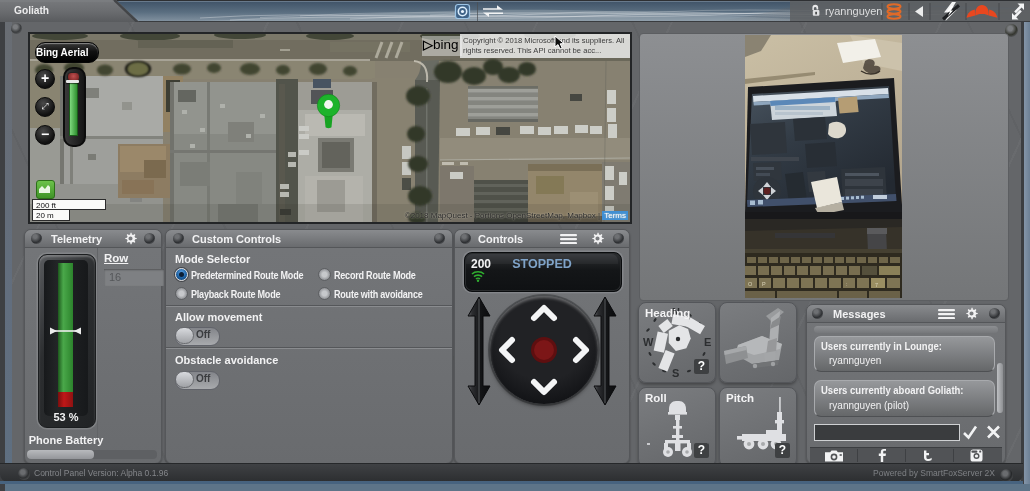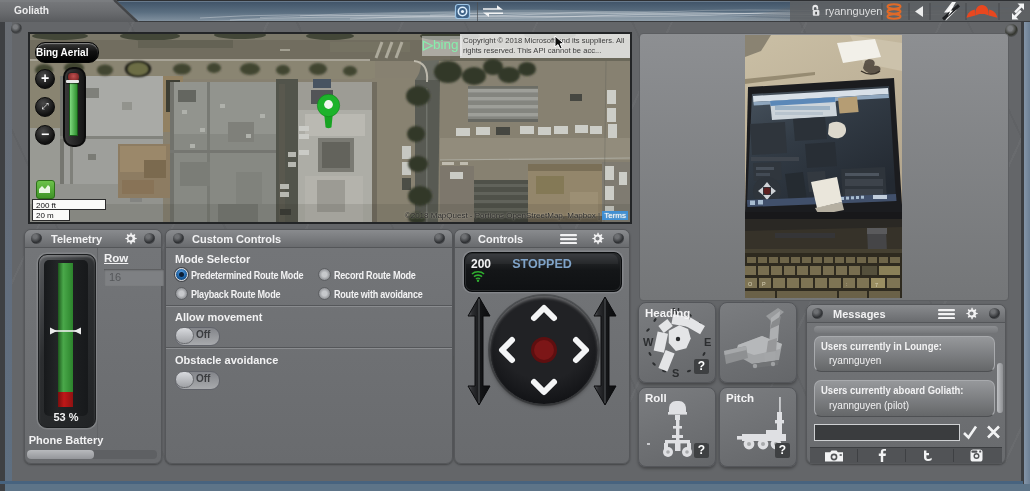--- a/index.html
+++ b/index.html
@@ -331,21 +331,21 @@
 
       <g>
         <path d="M294,78 L303,78 L301.5,93 C301.5,94.5 295.5,94.5 295.5,93 Z" fill="#17a322"></path>
         <circle cx="298.5" cy="71.5" r="11.2" fill="#1db32b" stroke="#0f7a18" stroke-width="0.5"></circle>
         <circle cx="298.5" cy="70.5" r="4.4" fill="#f2f6f0"></circle>
       </g>
       </svg>
     
     <div class="abs" style="left:430px;top:0px;width:170px;height:24px;background:rgba(244,244,244,0.8);"></div>
     <div class="abs" style="left:392px;top:2px;width:40px;height:20px;background:rgba(244,244,244,0.45);"></div>
-    <div class="abs" style="left:393px;top:3px;color:#86efac;font-size:13px;font-weight:bold;">▷<span style="font-size:13.5px;font-weight:normal;">bing</span></div>
+    <div class="abs" style="left:393px;top:3px;color:#000000;font-size:13px;font-weight:bold;">▷<span style="font-size:13.5px;font-weight:normal;">bing</span></div>
     <div class="abs" style="left:433px;top:2px;width:166px;font-size:7.6px;color:#3c3c3c;line-height:9.6px;">Copyright © 2018 Microsoft and its suppliers. All rights reserved. This API cannot be acc...</div>
     <svg class="abs" style="left:524px;top:2px;" width="12" height="14" viewBox="0 0 12 14">
         <path d="M1,0 L1,11 L4,8.6 L6,13 L8.2,12 L6.2,7.8 L10,7.6 Z" fill="#111" stroke="#fff" stroke-width="1"></path>
       </svg>
     
     <div class="abs" style="right:2px;bottom:2px;font-size:8px;color:#2a2a2a;text-shadow:0 0 2px #cfcabb;margin-left:20px;">©2018 MapQuest - Portions  OpenStreetMap, Mapbox | <span style="background:#3f8fd4;color:#fff;padding:0 2px;">Terms</span></div>
     
     <div class="abs" style="left:5px;top:8px;width:62px;height:19px;background:linear-gradient(#3a3a3a,#111 45%,#000);border:1px solid #070707;border-radius:10px;box-shadow:inset 0 1px 1px rgba(255,255,255,.4);color:#fff;font-size:10px;font-weight:bold;text-align:left;line-height:19px;">Bing Aerial</div>
     
     <div class="abs" style="left:5px;top:35px;width:18px;height:18px;border-radius:50%;background:radial-gradient(circle at 40% 30%,#4a4a4a,#111 70%);border:1px solid #0a0a0a;color:#fff;font-size:14px;font-weight:bold;text-align:center;line-height:17px;">+</div>
@@ -791,14 +791,20 @@
       <svg class="abs" style="left:160px;top:1px;" width="13" height="13" viewBox="0 0 13 13">
         <rect x="0.5" y="0.5" width="12" height="12" rx="2.6" fill="#f2f3f4"></rect>
         <circle cx="6.5" cy="7" r="3" fill="#515356"></circle>
           <circle cx="6.5" cy="7" r="1.6" fill="#f2f3f4"></circle>
         <rect x="1.4" y="1.4" width="6" height="2.4" rx="1" fill="#515356"></rect>
         <rect x="9.2" y="1.6" width="2" height="2" rx="0.6" fill="#515356"></rect>
       </svg>
     </div>
   </div>
 
+  <div class="abs" style="left:0px;top:463px;width:1023px;height:18px;background:linear-gradient(#3f4144,#2c2e30);border-top:1px solid #26282a;border-radius:0 0 8px 8px;">
+    <div class="abs" style="left:18px;top:4px;width:12px;height:12px;border-radius:50%;background:radial-gradient(circle at 40% 35%,#6a6c6f 0 20%,#2e3032 55%,#4a4c4e 75%,#6e7073 100%);"></div>
+    <div class="abs" style="left:34px;top:4px;font-size:8.5px;color:#84868a;">Control Panel Version: Alpha 0.1.96</div>
+    <div class="abs" style="right:28px;top:4px;font-size:8.5px;color:#7e8084;">Powered by SmartFoxServer 2X</div>
+    <div class="abs" style="right:10px;top:5px;width:13px;height:13px;border-radius:50%;background:radial-gradient(circle at 40% 35%,#6a6c6f 0 20%,#26282a 55%,#4a4c4e 75%,#6e7073 100%);"></div>
+  </div>
   <div class="abs" style="left:0px;top:481px;width:1023px;height:3px;background:#47637f;"></div>
 </div>
 
 </body></html>

